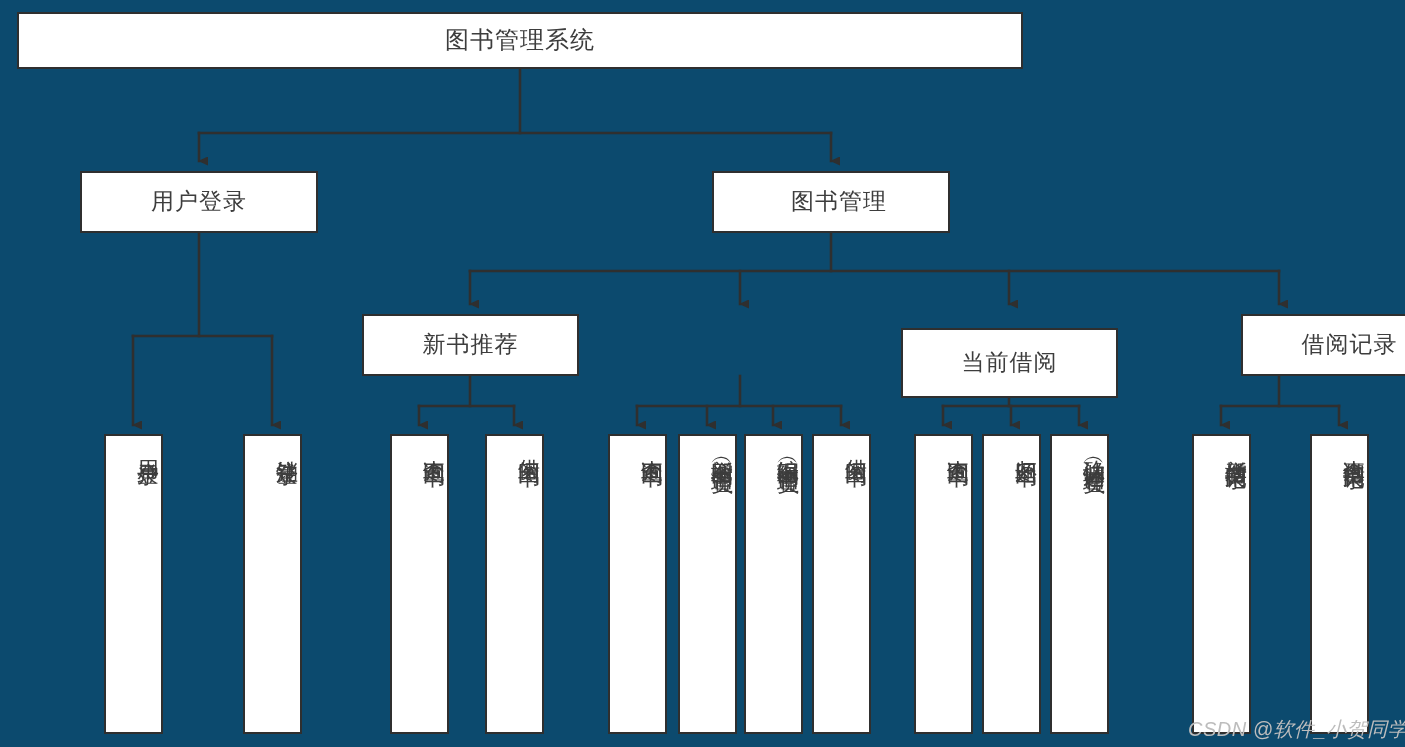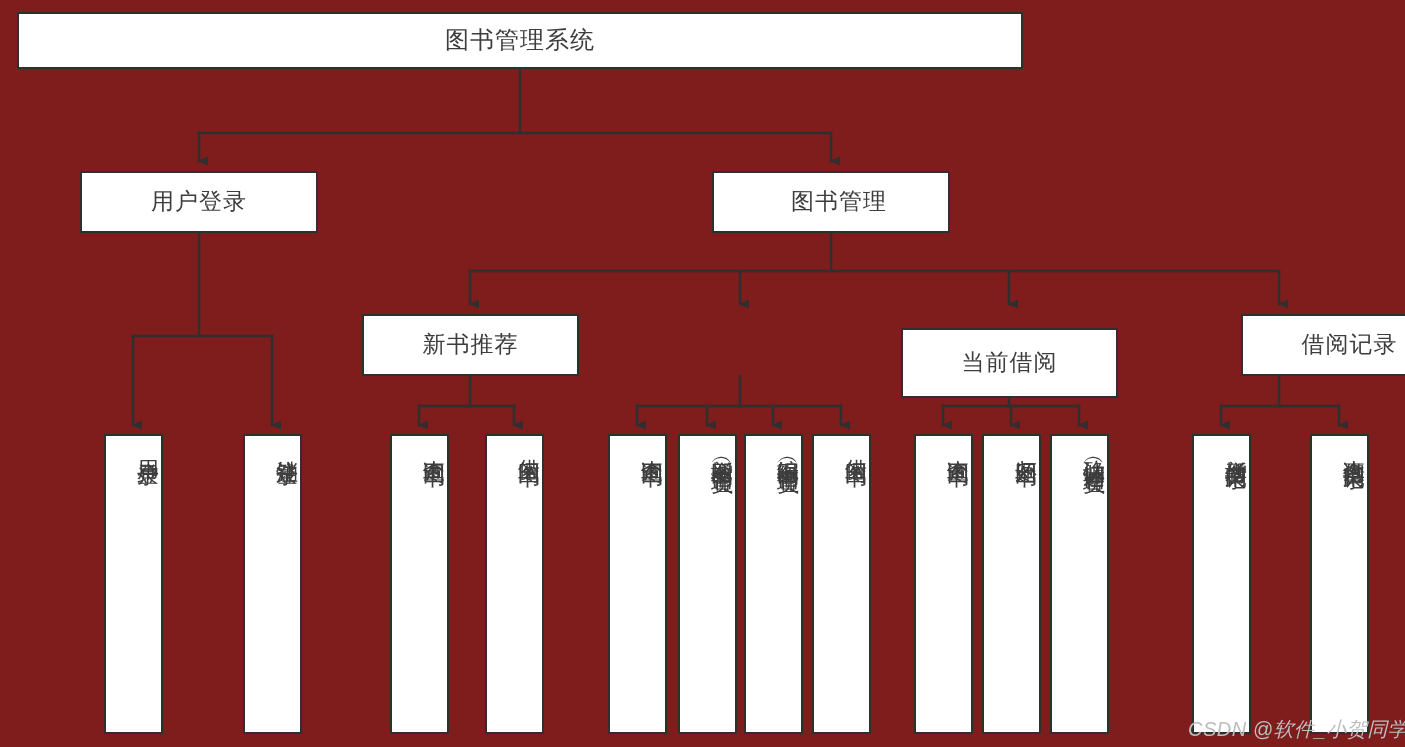--- a/index.html
+++ b/index.html
@@ -9,21 +9,21 @@
     background: #ffffff;
   }
   body {
     font-family: "Liberation Sans", "DejaVu Sans", sans-serif;
     color: #3a3a3a;
   }
   #diagram {
     position: relative;
     width: 1405px;
     height: 747px;
-    background: #7f1d1d;
+    background: #0c4a6e;
     overflow: hidden;
   }
   #edge-layer {
     position: absolute;
     left: 0;
     top: 0;
     width: 1405px;
     height: 747px;
   }
   .node {

